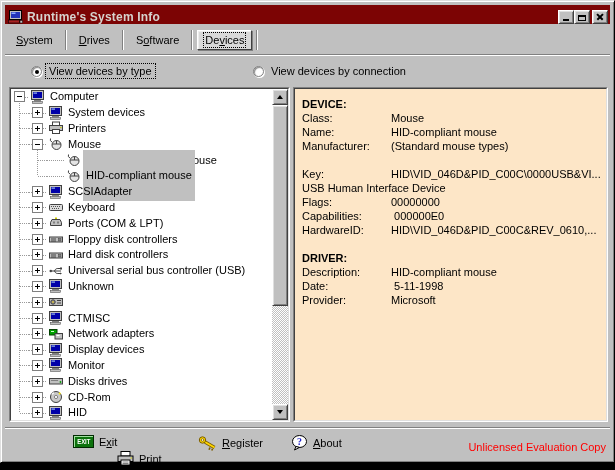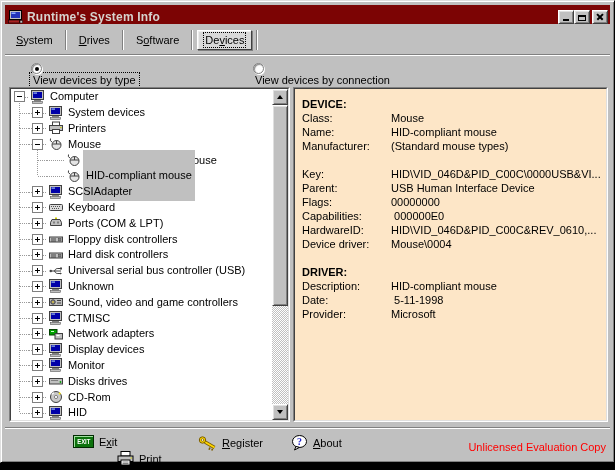--- a/index.html
+++ b/index.html
@@ -57,21 +57,21 @@
     padding:3px 7px;margin:0 2px;
   }
   .focus-dotted{outline:1px dotted #000;outline-offset:1px;}
   .tabsep{width:2px;height:20px;flex:none;margin:0 2px;
     background:linear-gradient(to right,#808080 50%,#fff 50%);}
   
   .groove{position:absolute;left:4px;right:4px;height:2px;
     background:linear-gradient(to bottom,#808080 50%,#fff 50%);}
   .g1{top:53px;} .g2{top:426px;}
   
-  .radio-opt{position:absolute;top:62px;display:flex;align-items:flex-start;height:14px;font-size:11px;white-space:nowrap;flex-direction:column;}
+  .radio-opt{position:absolute;top:62px;display:flex;align-items:flex-end;height:14px;font-size:11px;white-space:nowrap;}
   .rcircle{
     width:11px;height:11px;border-radius:50%;background:#fff;position:relative;flex:none;
     border:1px solid #808080;box-shadow:inset 1px 1px 1px rgba(64,64,64,.6), 1px 1px 0 #fff;
     box-sizing:border-box;margin-right:5px;
   }
   .rdot{position:absolute;left:2.5px;top:2.5px;width:4px;height:4px;border-radius:50%;background:#000;}
   .rlabel{padding:0 2px;}
   
   .sunken{position:absolute;box-sizing:border-box;border:1px solid;border-color:#808080 #fff #fff #808080;}
   .inner2{position:absolute;left:0;top:0;right:0;bottom:0;border:1px solid;border-color:#404040 #dfdfdf #dfdfdf #404040;overflow:hidden;}
@@ -499,21 +499,20 @@
             </span>
             <span class="ticon">
               <svg width="14" height="14" viewBox="0 0 14 14">
                 <rect x="0.5" y="3.5" width="13" height="7" fill="#c0c0c0" stroke="#404040"></rect>
                 <circle cx="4" cy="7" r="2.2" fill="#909090" stroke="#404040"></circle>
                 <circle cx="4" cy="7" r="0.8" fill="#ffd700"></circle>
                 <rect x="8" y="5" width="4" height="1" fill="#404040"></rect>
                 <rect x="8" y="7.5" width="4" height="1" fill="#404040"></rect>
               </svg>
             </span>
-            <span class="tlabel3">Sound, video and game controllers</span>
           </div>
           <div class="trow">
             <span class="tcell">
               <span class="vt"></span>
               <span class="vb"></span>
               <span class="hs hs-r"></span>
             </span>
             <span class="tcell">
               <span class="hs hs-full"></span>
               <span class="ebox">
@@ -701,38 +700,33 @@
           <div class="drow">
             <span class="dlabel">Manufacturer:</span>
             <span class="dval">(Standard mouse types)</span>
           </div>
           <div class="drow"></div>
           <div class="drow">
             <span class="dlabel">Key:</span>
             <span class="dval">HID\VID_046D&amp;PID_C00C\0000USB&amp;VI...</span>
           </div>
           <div class="drow">
-            <span class="dlabel">Parent:</span>
             <span class="dval">USB Human Interface Device</span>
           </div>
           <div class="drow">
             <span class="dlabel">Flags:</span>
             <span class="dval">00000000</span>
           </div>
           <div class="drow">
             <span class="dlabel">Capabilities:</span>
             <span class="dval"> 000000E0</span>
           </div>
           <div class="drow">
             <span class="dlabel">HardwareID:</span>
             <span class="dval">HID\VID_046D&amp;PID_C00C&amp;REV_0610,...</span>
-          </div>
-          <div class="drow">
-            <span class="dlabel">Device driver:</span>
-            <span class="dval">Mouse\0004</span>
           </div>
           <div class="drow"></div>
           <div class="drow">
             <span class="dhead">DRIVER:</span>
           </div>
           <div class="drow">
             <span class="dlabel">Description:</span>
             <span class="dval">HID-compliant mouse</span>
           </div>
           <div class="drow">

